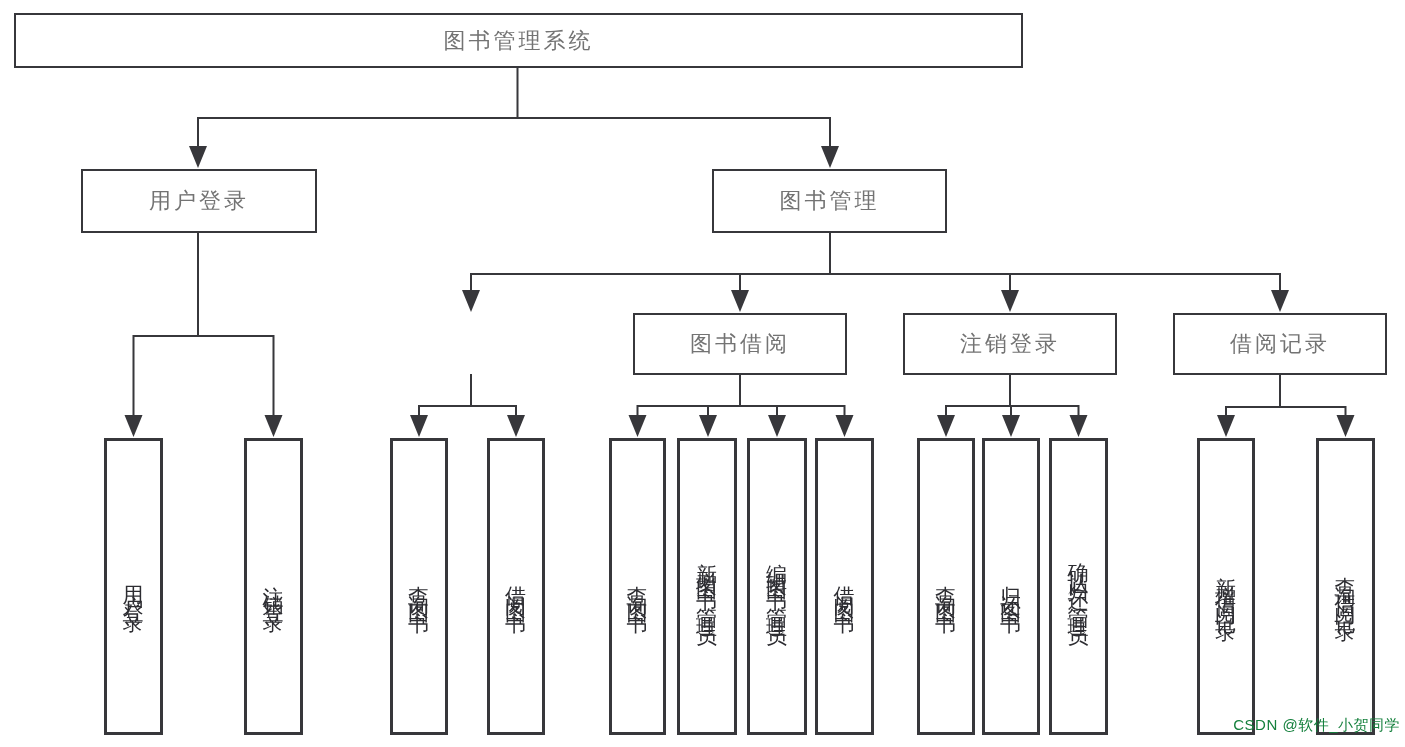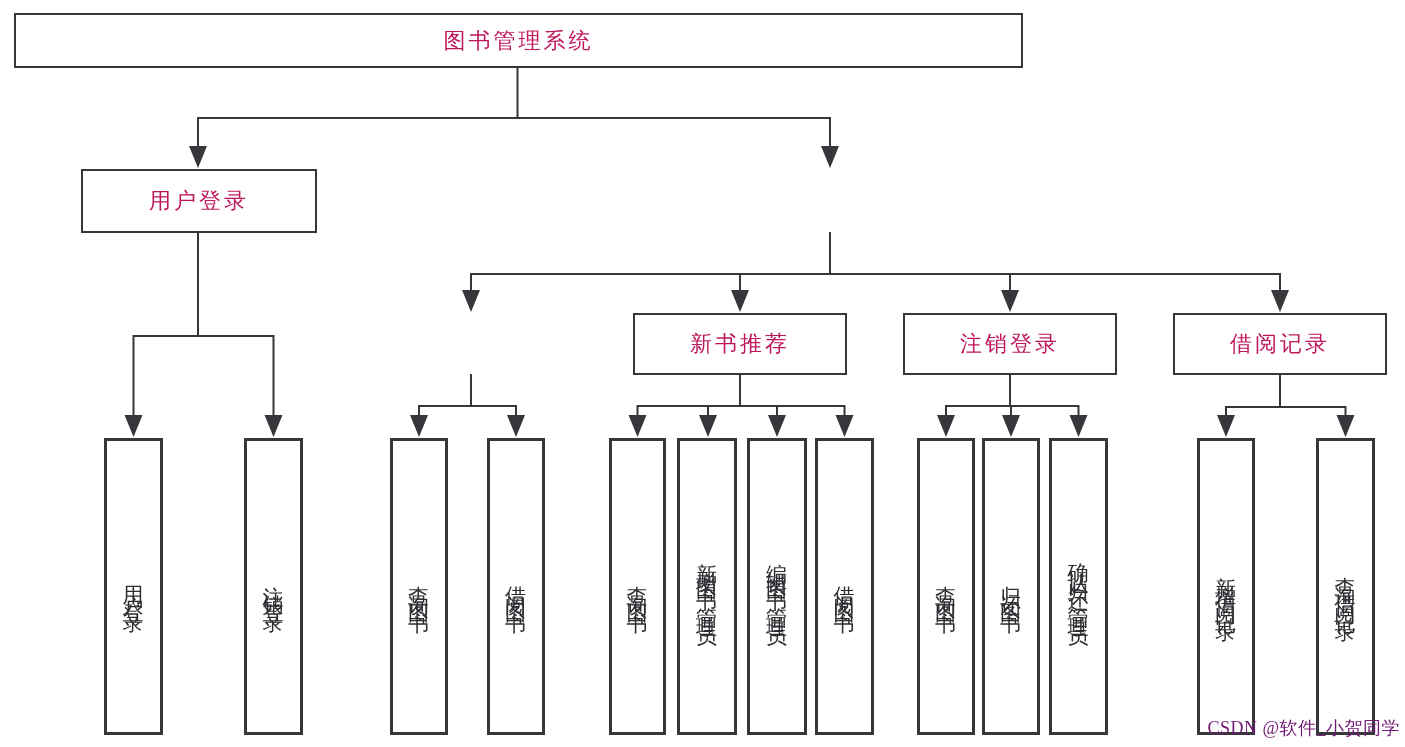--- a/index.html
+++ b/index.html
@@ -25,21 +25,21 @@
     position: absolute;
     box-sizing: border-box;
     background: #ffffff;
     border: 2px solid #37373b;
     display: flex;
     align-items: center;
     justify-content: center;
     z-index: 2;
   }
   .node.h span {
-    color: #be185d;
+    color: #737373;
     font-size: 22px;
     letter-spacing: 3px;
     white-space: nowrap;
     line-height: 1;
   }
   .node.v {
     border-width: 3px;
     top: 438px;
     height: 297px;
   }
@@ -47,26 +47,25 @@
     writing-mode: vertical-rl;
     color: #2d2d32;
     font-size: 21px;
     letter-spacing: 9px;
     line-height: 1;
   }
   .watermark {
     position: absolute;
     right: 5px;
     top: 716px;
-    font-size: 18px;
-    color: #701a75;
+    font-size: 15px;
+    color: #15803d;
     letter-spacing: 0.5px;
     white-space: nowrap;
     z-index: 5;
-    font-family: Liberation Serif, serif;
   }
 </style>
 </head>
 <body>
 
 <div class="canvas">
 
   <svg class="connectors" width="1405" height="747" viewBox="0 0 1405 747">
     <g stroke="#37373b" stroke-width="2" fill="none" stroke-linecap="square">
       <path d="M517.5 68 V118 M198 118 H830 M198 118 V149 M830 118 V149"></path>
@@ -100,23 +99,26 @@
     </g>
   </svg>
 
   <div class="node h" style="left:14px;top:13px;width:1009px;height:55px">
     <span>图书管理系统</span>
   </div>
 
   <div class="node h" style="left:81px;top:169px;width:236px;height:64px">
     <span>用户登录</span>
   </div>
+  <div class="node h" style="left:712px;top:169px;width:235px;height:64px">
+    <span>图书管理</span>
+  </div>
 
   <div class="node h" style="left:633px;top:313px;width:214px;height:62px">
-    <span>新书推荐</span>
+    <span>图书借阅</span>
   </div>
   <div class="node h" style="left:903px;top:313px;width:214px;height:62px">
     <span>注销登录</span>
   </div>
   <div class="node h" style="left:1173px;top:313px;width:214px;height:62px">
     <span>借阅记录</span>
   </div>
 
   <div class="node v" style="left:104px;width:59px">
     <span>用户登录</span>

